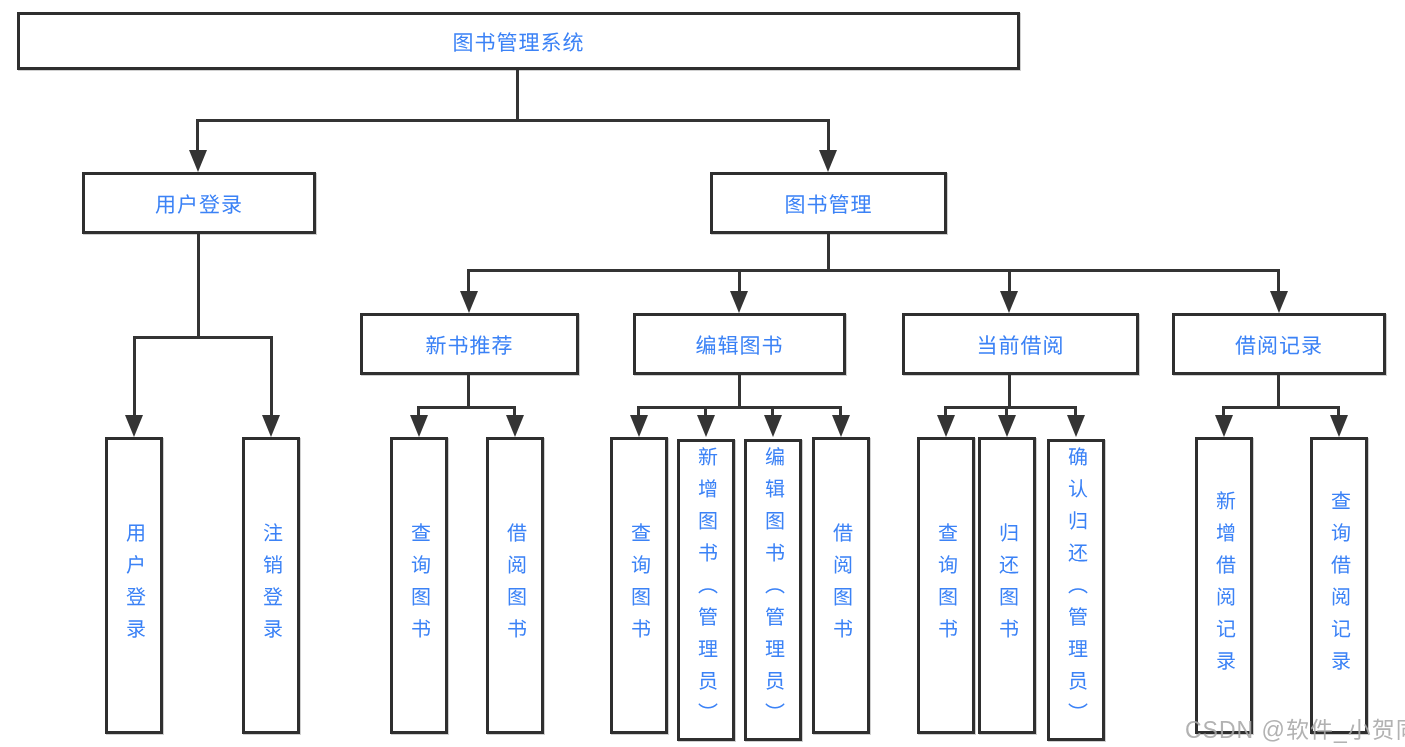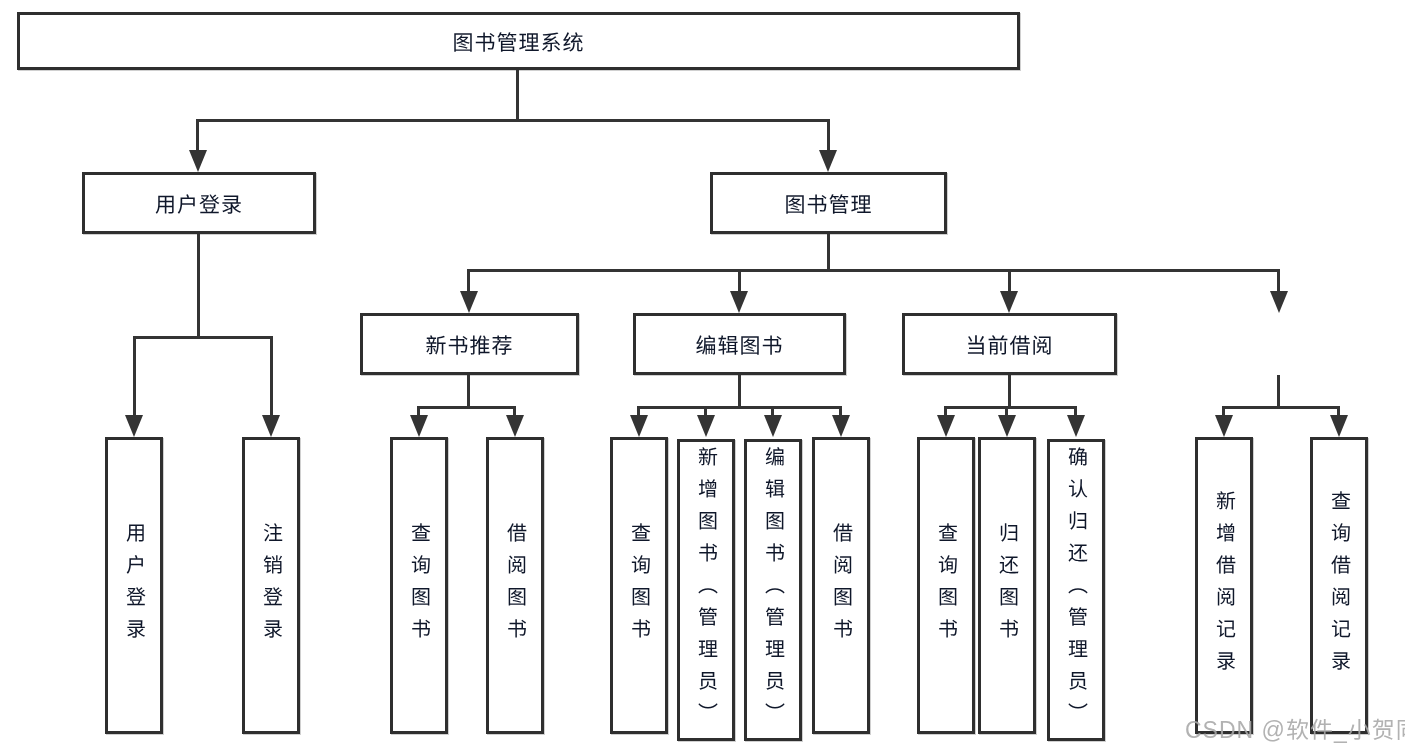--- a/index.html
+++ b/index.html
@@ -2,21 +2,21 @@
 <html lang="zh-CN"><head>
 <meta charset="utf-8">
 <style>
   html,body{margin:0;padding:0;background:#ffffff;}
   .canvas{
     position:relative;width:1405px;height:747px;background:#ffffff;overflow:hidden;
     font-family:"Liberation Sans","DejaVu Sans",sans-serif;
   }
   .box{
     position:absolute;box-sizing:border-box;background:#ffffff;
-    border:3px solid #2f2f2f;color:#0f172a;
+    border:3px solid #2f2f2f;color:#3b82f6;
     display:flex;align-items:center;justify-content:center;
     font-size:21px;letter-spacing:1px;
     box-shadow:1px 1px 0 rgba(120,120,120,.35);
   }
   .leaf{font-size:20px;}
   .leaf .vtxt{
     writing-mode:vertical-rl;text-orientation:mixed;
     letter-spacing:12px;line-height:1.15;white-space:nowrap;
   }
   .hl{position:absolute;height:3px;background:#343434;}
@@ -46,22 +46,25 @@
   <div class="box" style="left:360px;top:313px;width:219px;height:62px">
     <span>新书推荐</span>
   </div>
 
   <div class="box" style="left:710px;top:172px;width:237px;height:62px">
     <span>图书管理</span>
   </div>
   <div class="box" style="left:633px;top:313px;width:213px;height:62px">
     <span>编辑图书</span>
   </div>
-  <div class="box" style="left:902px;top:313px;width:215px;height:62px">
+  <div class="box" style="left:902px;top:313px;width:237px;height:62px">
     <span>当前借阅</span>
+  </div>
+  <div class="box" style="left:1172px;top:313px;width:214px;height:62px">
+    <span>借阅记录</span>
   </div>
 
   <div class="box leaf" style="left:105px;top:437px;width:58px;height:297px">
     <span class="vtxt">用户登录</span>
   </div>
   <div class="box leaf" style="left:242px;top:437px;width:58px;height:297px">
     <span class="vtxt">注销登录</span>
   </div>
 
   <div class="box leaf" style="left:390px;top:437px;width:58px;height:297px">

